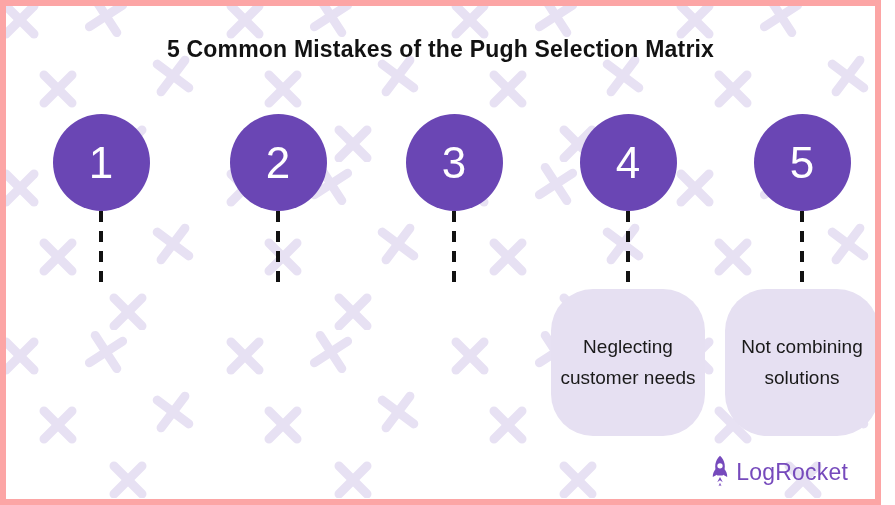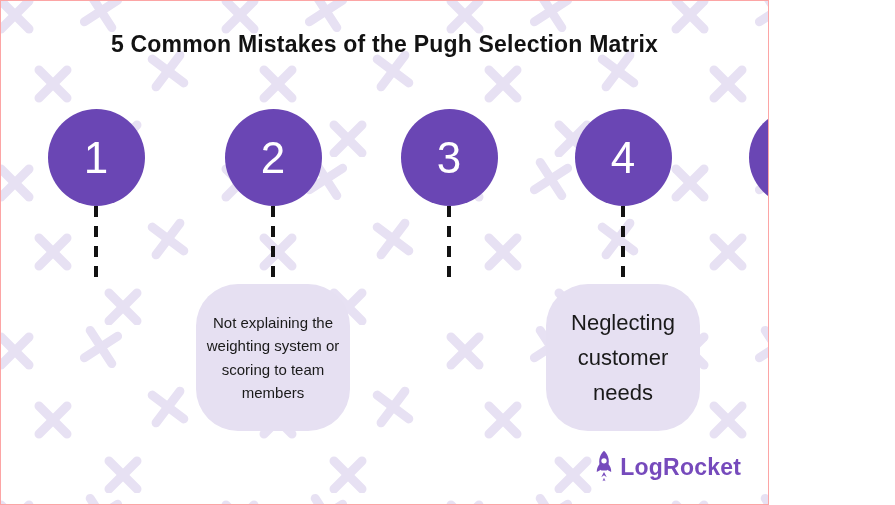--- a/index.html
+++ b/index.html
@@ -14,23 +14,23 @@
   }
   *{margin:0;padding:0;box-sizing:border-box;}
   html,body{width:895px;height:505px;}
   body{
     font-family:"Liberation Sans", sans-serif;
     background:var(--background);
     overflow:hidden;
   }
   .canvas{
     position:relative;
-    width:769px;height:505px;
+    width:881px;height:505px;
     background:var(--background);
-    border:1px solid #fca5a5;
+    border:6px solid #fca5a5;
     overflow:hidden;
   }
   .bg-pattern{
     position:absolute;inset:0;width:100%;height:100%;
     pointer-events:none;
   }
   .bg-pattern line{stroke:var(--pattern);stroke-width:9;stroke-linecap:round;}
   .title{
     position:absolute;top:30px;left:0;right:0;
     text-align:center;
@@ -60,31 +60,31 @@
   }
   .box{
     width:154px;height:147px;border-radius:42px;
     background:var(--box-fill);
     display:flex;align-items:center;justify-content:center;
     text-align:center;color:var(--box-text);
     padding:10px 9px;
     line-height:1.55;
   }
   .box.small{font-size:15px;}
-  .box.large{font-size:22px;line-height:1.6;}
+  .box.large{font-size:19px;line-height:1.6;}
   .logo{
     position:absolute;top:449px;right:27px;
     display:flex;align-items:center;gap:3px;
   }
   .logo .rocket{width:26px;height:34px;}
   .logo .rocket .hull{fill:var(--logo);}
   .logo .rocket .window{fill:#fff;}
   .logo-text{
     color:var(--logo);
-    font-size:23px;font-weight:700;letter-spacing:.2px;
+    font-size:23px;font-weight:400;letter-spacing:.2px;
   }
 </style>
 </head>
 <body>
 
 <div class="canvas">
 
   <svg class="bg-pattern" xmlns="http://www.w3.org/2000/svg" width="895" height="505">
     <defs>
       <pattern id="xpat" width="225" height="168" patternUnits="userSpaceOnUse" patternTransform="translate(-18,-12)">
@@ -120,23 +120,20 @@
       <span>1</span>
     </div>
     <div class="connector"></div>
   </div>
 
   <div class="column col-2">
     <div class="circle">
       <span>2</span>
     </div>
     <div class="connector"></div>
-    <div class="box small">
-      <span>Not explaining the weighting system or scoring to team members</span>
-    </div>
   </div>
 
   <div class="column col-3">
     <div class="circle">
       <span>3</span>
     </div>
     <div class="connector"></div>
   </div>
 
   <div class="column col-4">
@@ -147,20 +144,23 @@
     <div class="box large">
       <span>Neglecting customer needs</span>
     </div>
   </div>
 
   <div class="column col-5">
     <div class="circle">
       <span>5</span>
     </div>
     <div class="connector"></div>
+    <div class="box large">
+      <span>Not combining solutions</span>
+    </div>
   </div>
 
   <div class="logo">
     <svg class="rocket" viewBox="0 0 24 32" xmlns="http://www.w3.org/2000/svg">
       <path class="hull" d="M12 0.8 C16.6 5.3 18.1 11 14.6 19.2 L9.4 19.2 C5.9 11 7.4 5.3 12 0.8 Z"></path>
       <circle class="window" cx="12" cy="10.2" r="2.5"></circle>
       <path class="hull" d="M8.9 12.6 C6.2 14.2 5.1 17.4 5.2 20.8 L9.6 18.4 Z"></path>
       <path class="hull" d="M15.1 12.6 C17.8 14.2 18.9 17.4 18.8 20.8 L14.4 18.4 Z"></path>
       <path class="hull" d="M12 20.6 L9.4 25.6 L12 23.8 L14.6 25.6 Z"></path>
       <path class="hull" d="M12 26.2 L10.6 29.4 L12 28.4 L13.4 29.4 Z"></path>

